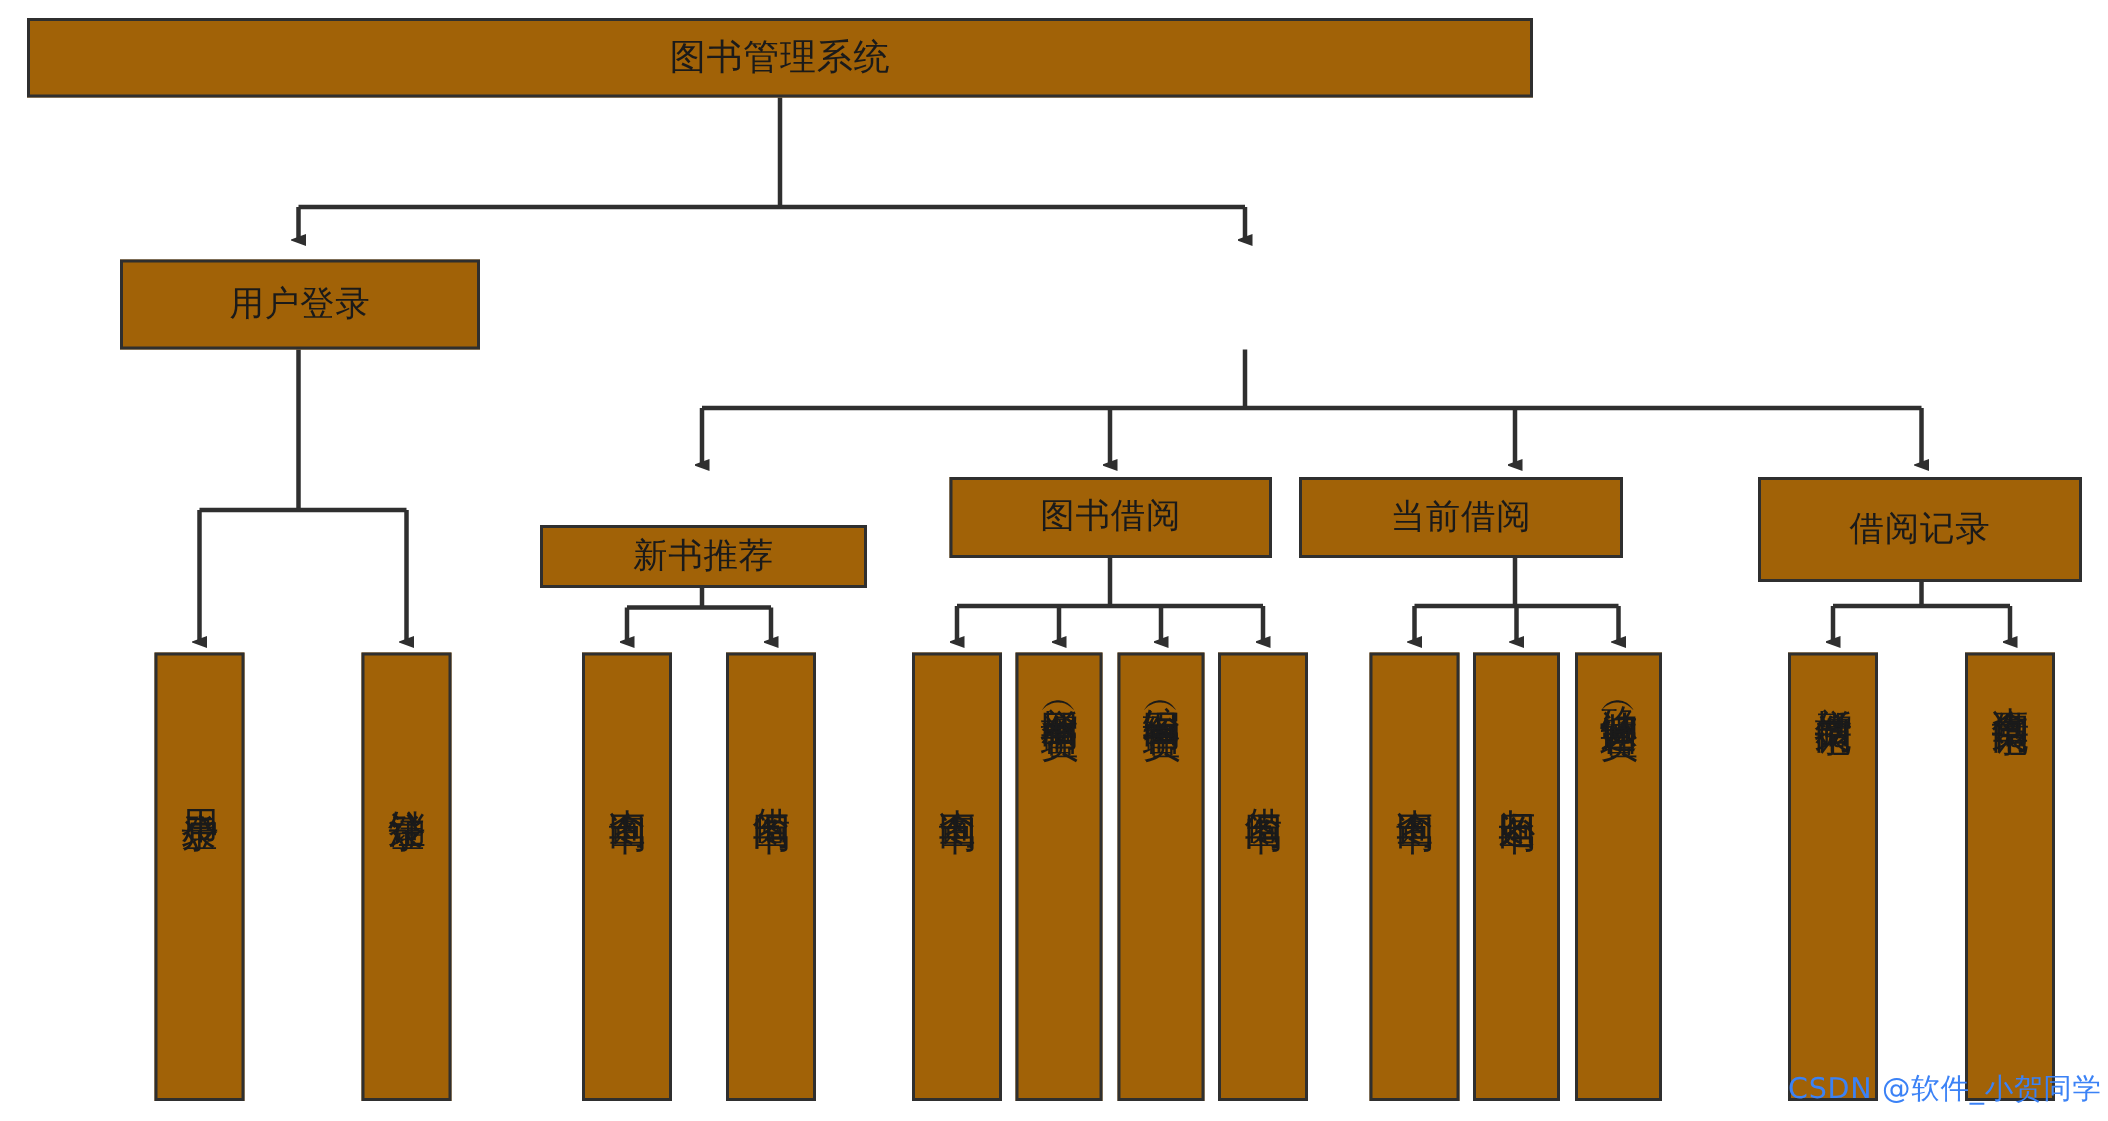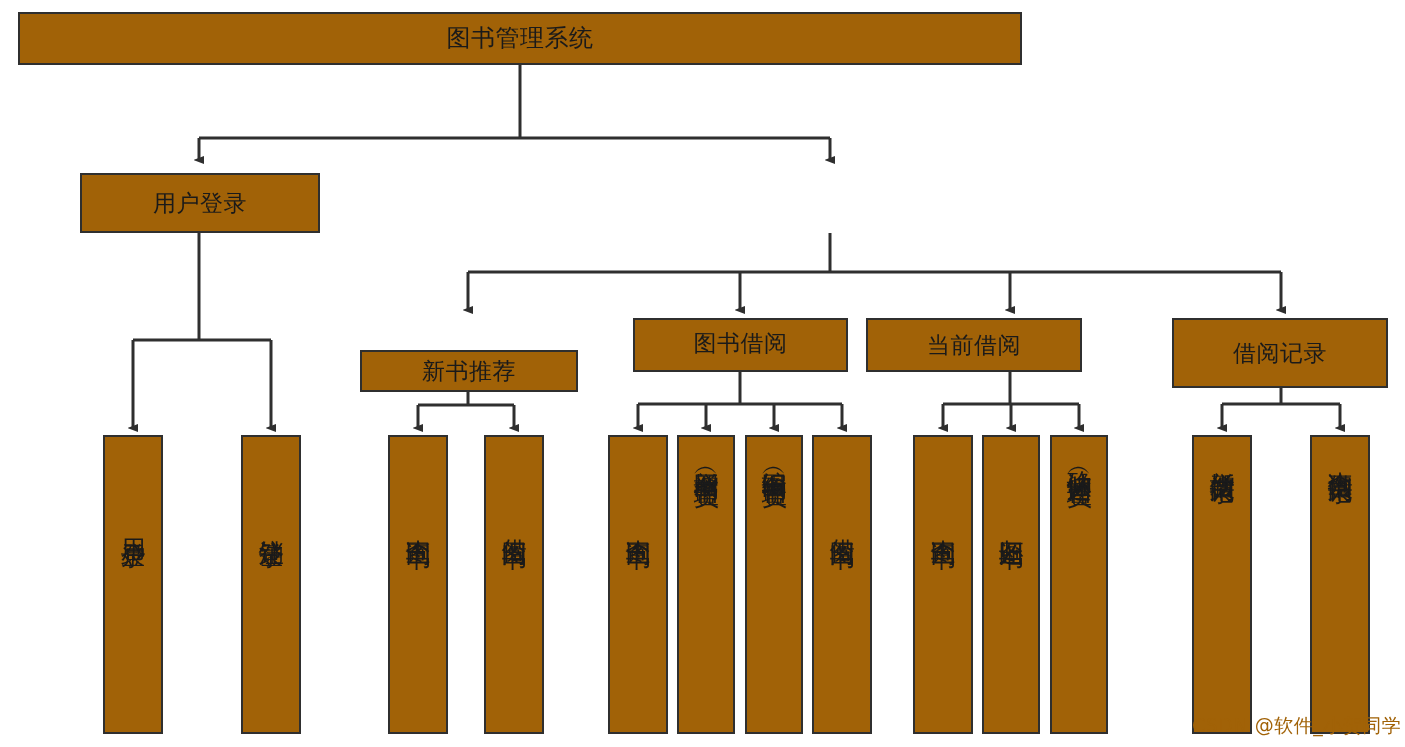--- a/index.html
+++ b/index.html
@@ -62,21 +62,21 @@
     white-space: nowrap;
   }
   .node.vertical.mid .label {
     margin-top: 72px;
   }
   .node.vertical.tall .label {
     margin-top: 4px;
   }
   .watermark {
     position: absolute;
-    color: #a16207;
+    color: #3b82f6;
     font-size: 19px;
     white-space: nowrap;
     z-index: 3;
     letter-spacing: 0.5px;
   }
 </style>
 </head>
 <body>
 
 <div id="canvas">

